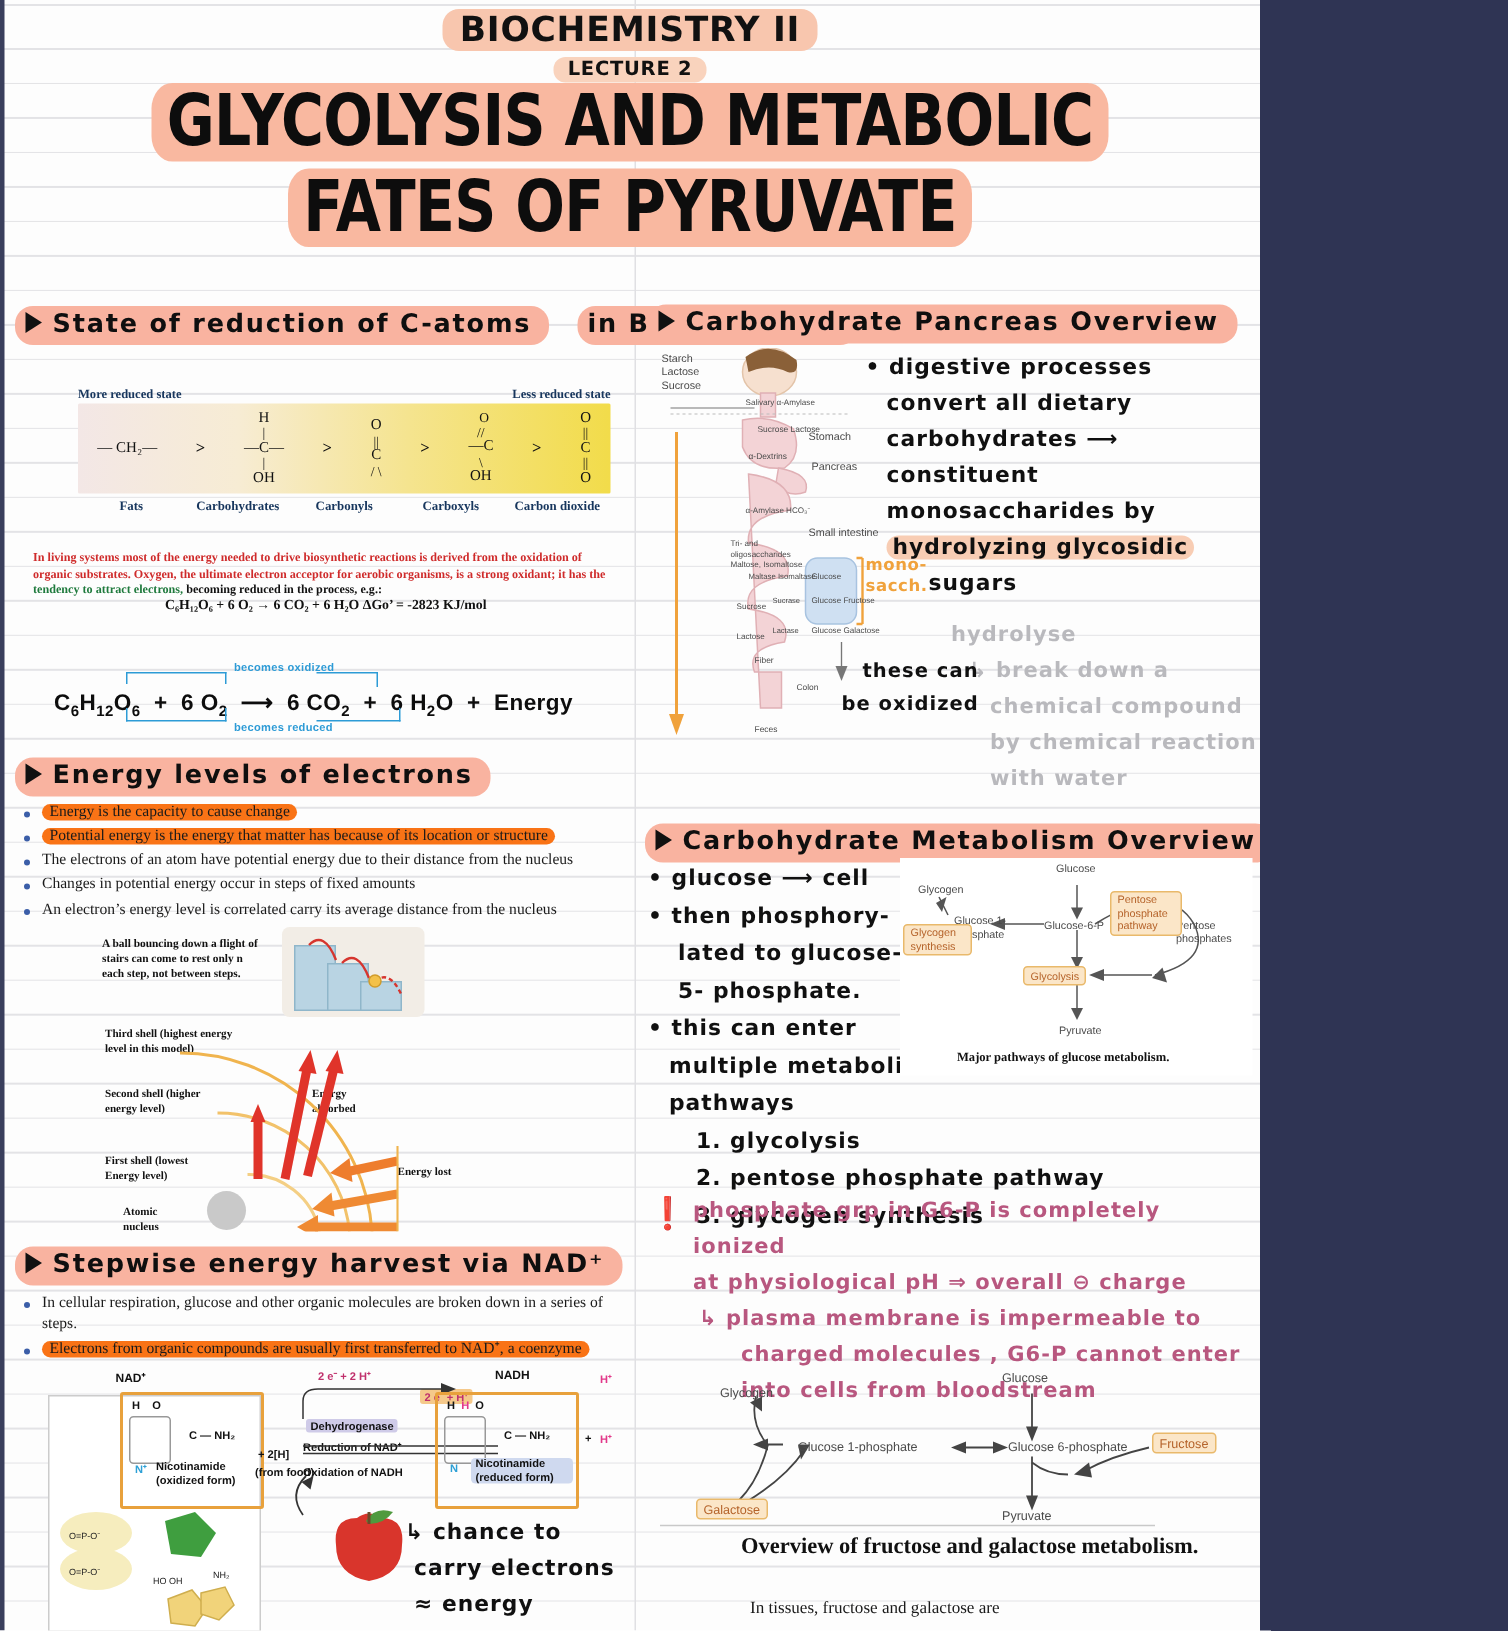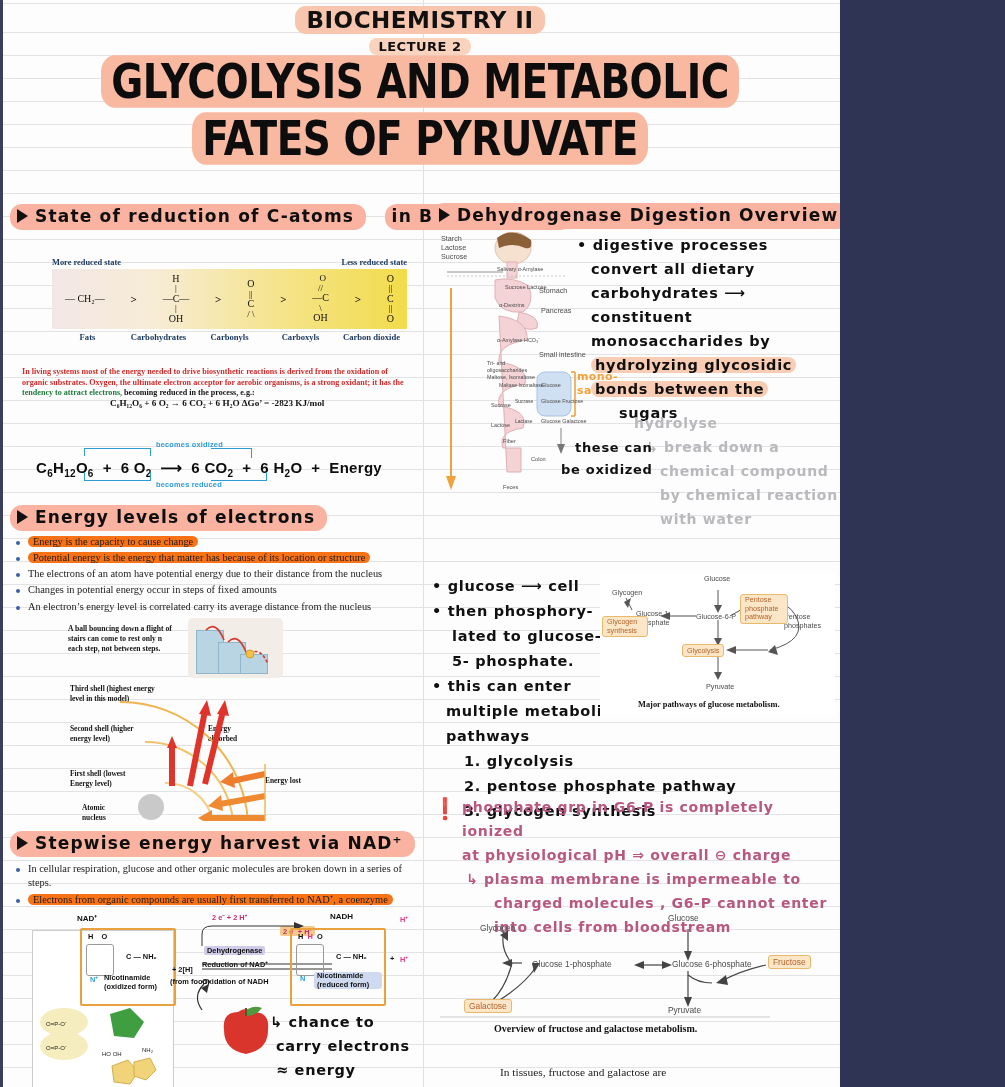--- a/index.html
+++ b/index.html
@@ -350,21 +350,21 @@
       <div class="nadtxt" style="left:378px;top:6px;color:#e2388a;">H⁺</div>
     </div>
 
     <div class="note" style="left:270px;top:1010px;line-height:24px;">
       <div>↳ chance to</div>
       <div style="margin-left:6px;">carry electrons</div>
       <div style="margin-left:6px;">≈ energy</div>
     </div>
 
     <div class="sec" style="left:432px;top:203px;">
-      <div class="sec-pill"><span class="tri"></span><span>Dehydrogenase  Digestion  Overview</span></div>
+      <div class="sec-pill"><span class="tri"></span><span>Carbohydrate  Pancreas  Overview</span></div>
     </div>
 
     <div class="digest">
       <svg width="150" height="270" style="position:absolute;left:0;top:0;">
         <ellipse cx="76" cy="16" rx="18" ry="16" fill="#f6e0cf" stroke="#e3c4a9"></ellipse>
         <path d="M60 6 Q76 -6 94 8 Q96 18 88 16 Q76 10 62 16Z" fill="#8a6038"></path>
         <rect x="70" y="30" width="10" height="16" fill="#f3d3d6" stroke="#e0b0b5"></rect>
         <path d="M58 48 Q76 44 92 54 Q98 72 86 80 Q64 82 58 66Z" fill="#f3d3d6" stroke="#e0b0b5"></path>
         <path d="M82 80 Q104 84 100 96 Q90 100 80 92Z" fill="#f3d3d6" stroke="#e0b0b5"></path>
         <path d="M62 84 Q92 88 90 108 Q60 112 62 130 Q92 134 88 152 Q58 156 62 174 Q92 178 86 196 Q60 200 66 216 L84 216 L84 240 L70 240 Z" fill="#f3d3d6" stroke="#e0b0b5" stroke-width="1"></path>
@@ -401,37 +401,39 @@
       <div class="dg" style="left:66px;top:252px;font-size:5.6px;">Feces</div>
       <div class="note-orange" style="left:140px;top:138px;width:48px;">mono-sacch.</div>
     </div>
 
     <div class="note" style="left:577px;top:233px;line-height:24px;">
       <div>• digestive  processes</div>
       <div style="margin-left:14px;">convert  all  dietary</div>
       <div style="margin-left:14px;">carbohydrates ⟶ constituent</div>
       <div style="margin-left:14px;">monosaccharides   by</div>
       <div style="margin-left:14px;"><span class="mark">hydrolyzing  glycosidic</span></div>
-      <div style="margin-left:14px;"><span class="mark">bonds  between  the</span></div>
       <div style="margin-left:42px;">sugars</div>
     </div>
 
     <div class="note-grey" style="left:634px;top:411px;line-height:24px;">
       <div>hydrolyse</div>
       <div style="margin-left:12px;">↳ break  down  a</div>
       <div style="margin-left:26px;">chemical  compound</div>
       <div style="margin-left:26px;">by  chemical reaction</div>
       <div style="margin-left:26px;">with  water</div>
     </div>
 
     <div class="note" style="left:575px;top:437px;font-size:13px;line-height:22px;">
       <div>these can</div>
       <div style="margin-left:-14px;">be oxidized</div>
     </div>
 
+    <div class="sec" style="left:430px;top:549px;">
+      <div class="sec-pill"><span class="tri"></span><span>Carbohydrate  Metabolism  Overview</span></div>
+    </div>
 
     <div class="note" style="left:432px;top:574px;line-height:25px;">
       <div>• glucose ⟶  cell</div>
       <div>• then phosphory-</div>
       <div style="margin-left:20px;">lated  to  glucose-</div>
       <div style="margin-left:20px;">5- phosphate.</div>
       <div>• this can enter</div>
       <div style="margin-left:14px;">multiple metabolic</div>
       <div style="margin-left:14px;">pathways</div>
       <div style="margin-left:32px;">1. glycolysis</div>
@@ -498,21 +500,21 @@
         <path d="M248 70 Q258 78 272 78" stroke="#444" stroke-width="1.2" fill="none"></path>
         <line x1="0" y1="112" x2="330" y2="112" stroke="#c9c9c9" stroke-width="1"></line>
       </svg>
       <div class="dg" style="left:228px;top:8px;font-size:8.4px;">Glucose</div>
       <div class="dg" style="left:40px;top:18px;font-size:8.4px;">Glycogen</div>
       <div class="dg" style="left:92px;top:54px;font-size:8.4px;">Glucose 1-phosphate</div>
       <div class="dg" style="left:232px;top:54px;font-size:8.4px;">Glucose 6-phosphate</div>
       <div class="dg" style="left:228px;top:100px;font-size:8.4px;">Pyruvate</div>
       <div class="dg box-or" style="position:absolute;left:328px;top:50px;font-size:8.4px;">Fructose</div>
       <div class="dg box-or" style="position:absolute;left:24px;top:94px;font-size:8.4px;">Galactose</div>
-      <div class="dg-cap" style="left:54px;top:118px;font-size:10px;">Overview of fructose and galactose metabolism.</div>
+      <div class="dg-cap" style="left:54px;top:118px;font-size:15px;">Overview of fructose and galactose metabolism.</div>
     </div>
     <div class="tb" style="position:absolute;left:500px;top:1064px;font-size:11.4px;">In  tissues,  fructose  and  galactose  are</div>
   </div>
 
   <div class="side">
 
     
     
 
     

